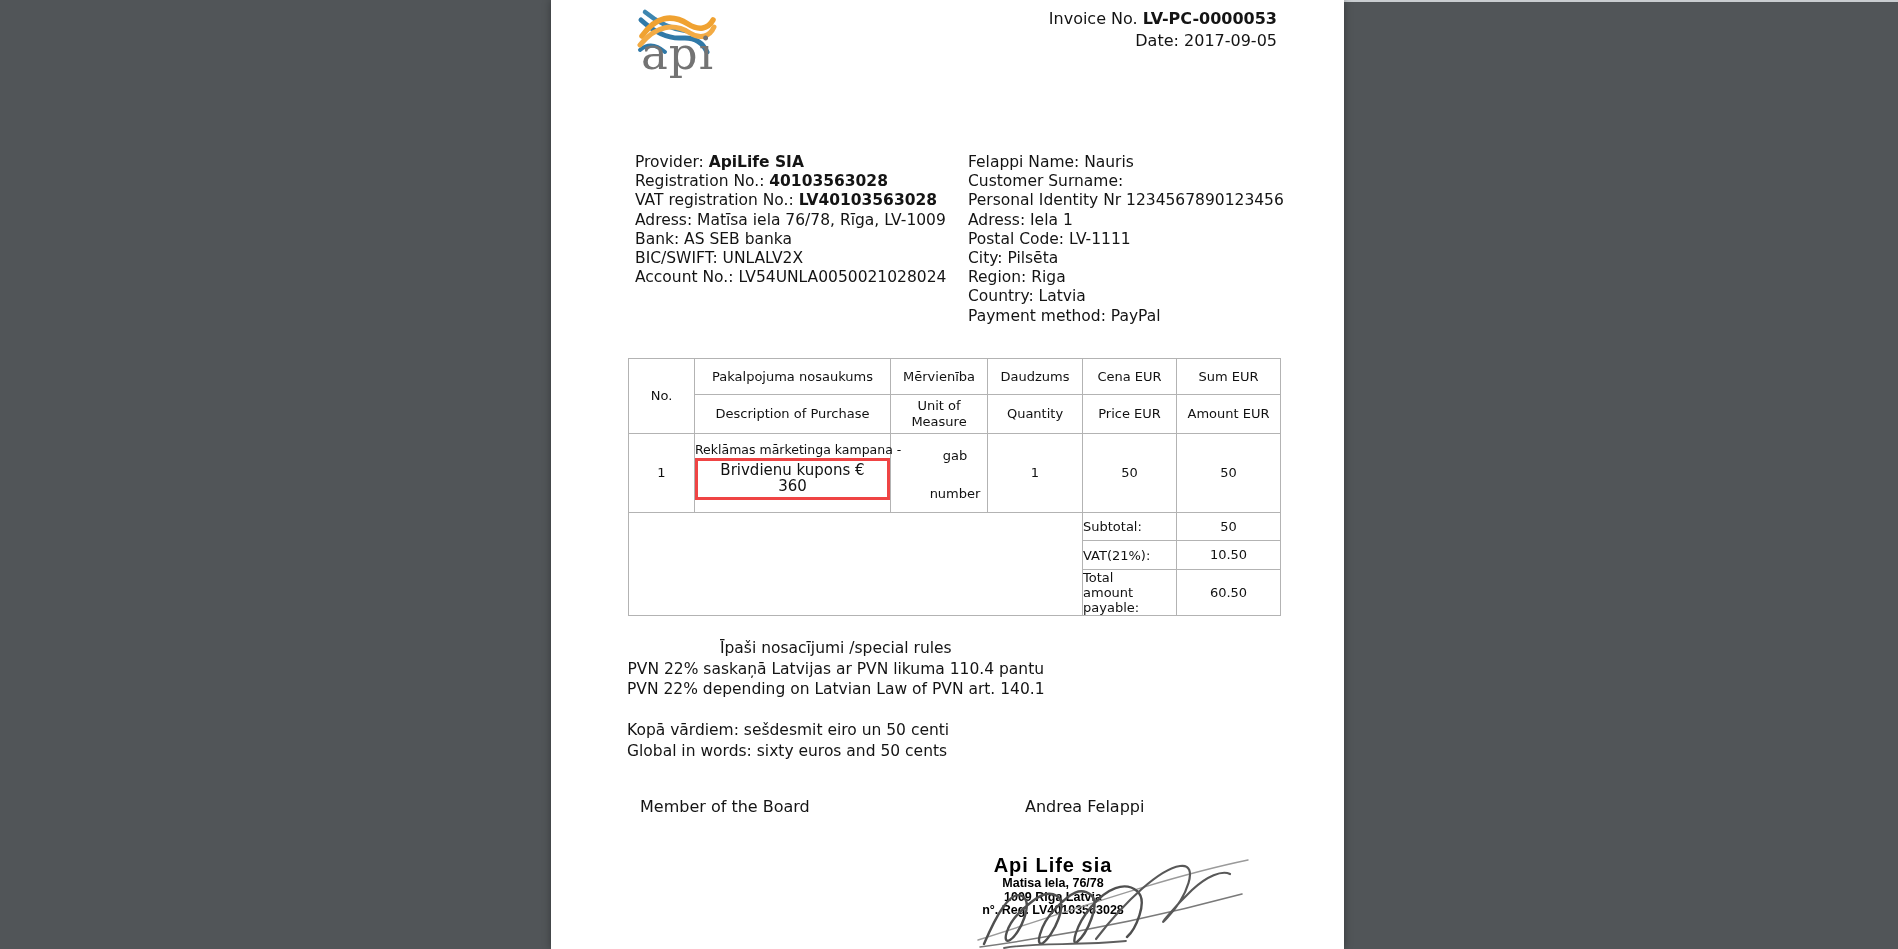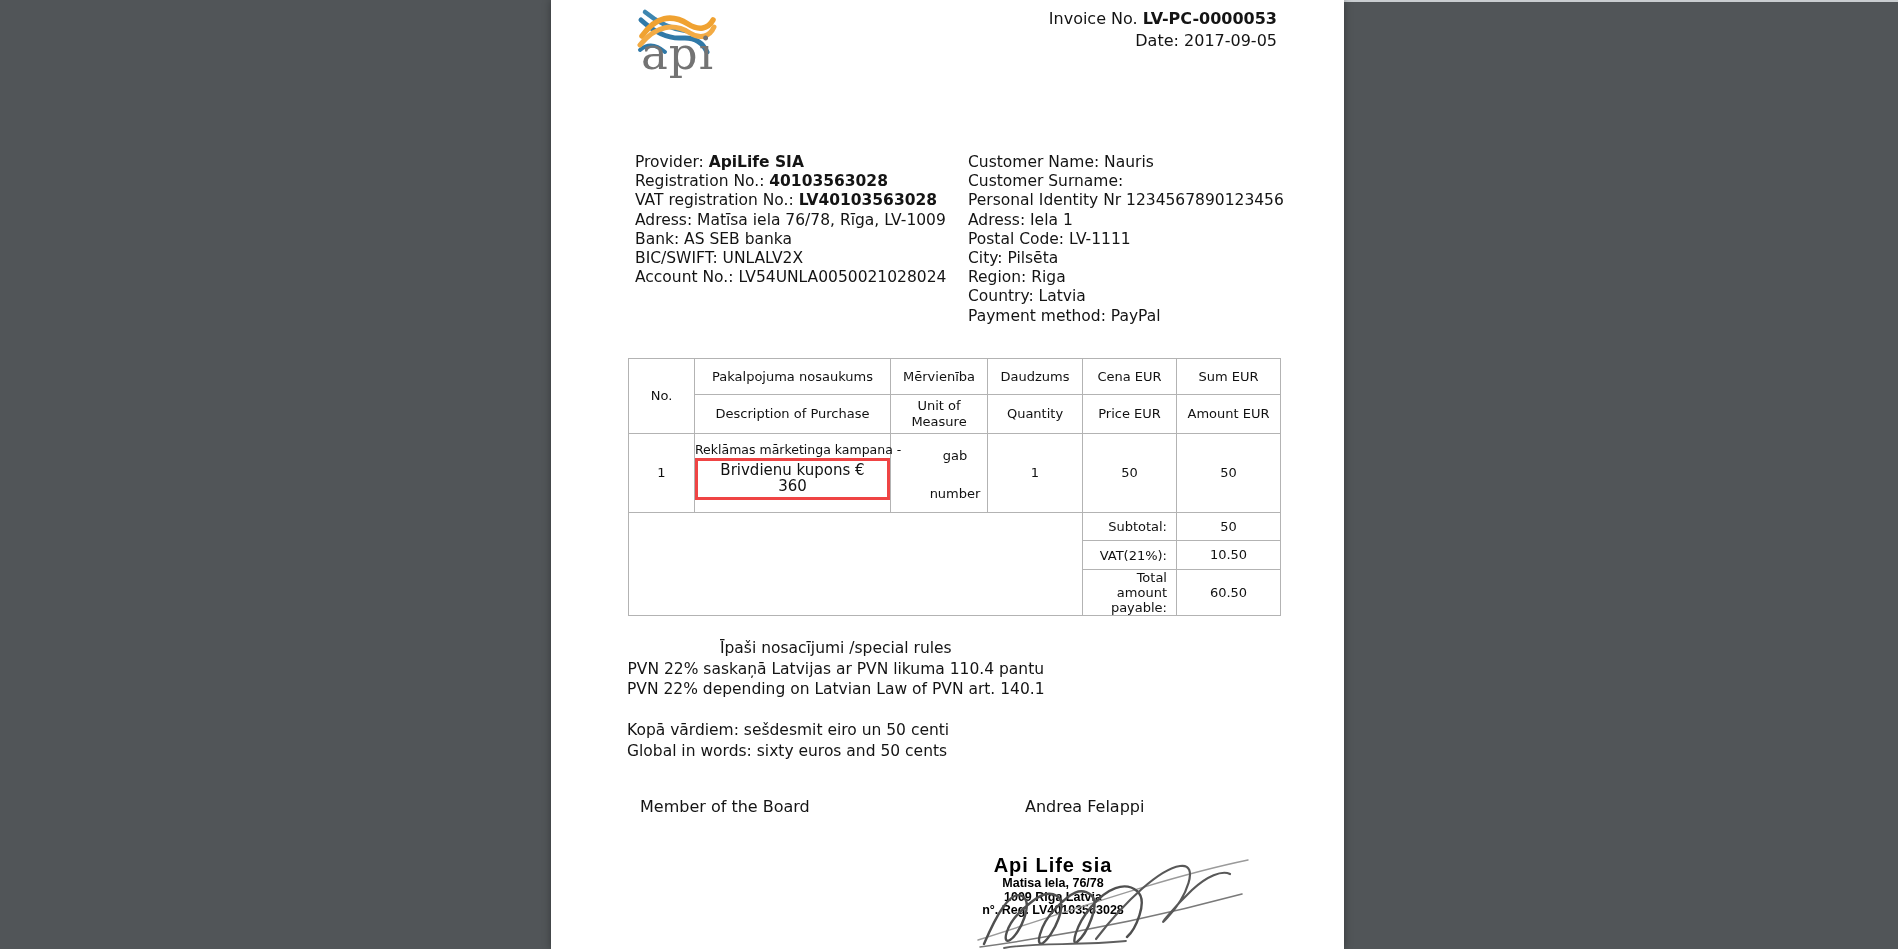--- a/index.html
+++ b/index.html
@@ -31,21 +31,21 @@
   table.invoice-table{border-collapse:collapse;table-layout:fixed;width:652px;
     font-size:13px;line-height:16px;color:#111;}
   .invoice-table td{border:1px solid #b3b3b3;text-align:center;vertical-align:middle;padding:0;}
   tr.r-h1{height:36px;} tr.r-h2{height:39px;} tr.r-item{height:79px;}
   tr.r-t1{height:28px;} tr.r-t2{height:29px;} tr.r-t3{height:46px;}
   td.desc-cell{vertical-align:top;padding-top:8px;}
   .desc1{white-space:nowrap;font-size:12.5px;}
   .red-box{display:inline-block;border:3px solid #ef4444;padding:1px 13px 3px;margin-top:0px;font-size:15px;}
   td.unit-cell{vertical-align:top;padding-left:32px;}
   .unit-top{margin-top:14px;} .unit-bottom{margin-top:22px;}
-  td.tlabel{text-align:right;padding-right:9px;line-height:15px;}
+  td.tlabel{text-align:left;padding-right:9px;line-height:15px;}
 
   
   .rules{position:absolute;left:76px;top:638px;font-size:15.5px;line-height:20.5px;text-align:center;}
   .words{position:absolute;left:76px;top:720px;font-size:15.5px;line-height:20.5px;}
   .signoff-left{position:absolute;left:89px;top:797px;font-size:16px;}
   .signoff-right{position:absolute;left:474px;top:797px;font-size:16px;}
 
   
   .stamp{position:absolute;left:377px;top:853px;width:250px;text-align:center;
     color:#000000;font-family:Liberation Sans, sans-serif;}
@@ -83,21 +83,21 @@
       <div><span>Provider: </span><b>ApiLife SIA</b></div>
       <div><span>Registration No.: </span><b>40103563028</b></div>
       <div><span>VAT registration No.: </span><b>LV40103563028</b></div>
       <div><span>Adress: Matīsa iela 76/78, Rīga, LV-1009</span></div>
       <div><span>Bank: AS SEB banka</span></div>
       <div><span>BIC/SWIFT: UNLALV2X</span></div>
       <div><span>Account No.: LV54UNLA0050021028024</span></div>
     </div>
 
     <div class="customer">
-      <div>Customer Name: Nauris</div>
+      <div>Felappi Name: Nauris</div>
       <div>Customer Surname:</div>
       <div>Personal Identity Nr 1234567890123456</div>
       <div>Adress: Iela 1</div>
       <div>Postal Code: LV-1111</div>
       <div>City: Pilsēta</div>
       <div>Region: Riga</div>
       <div>Country: Latvia</div>
       <div>Payment method: PayPal</div>
     </div>
 

